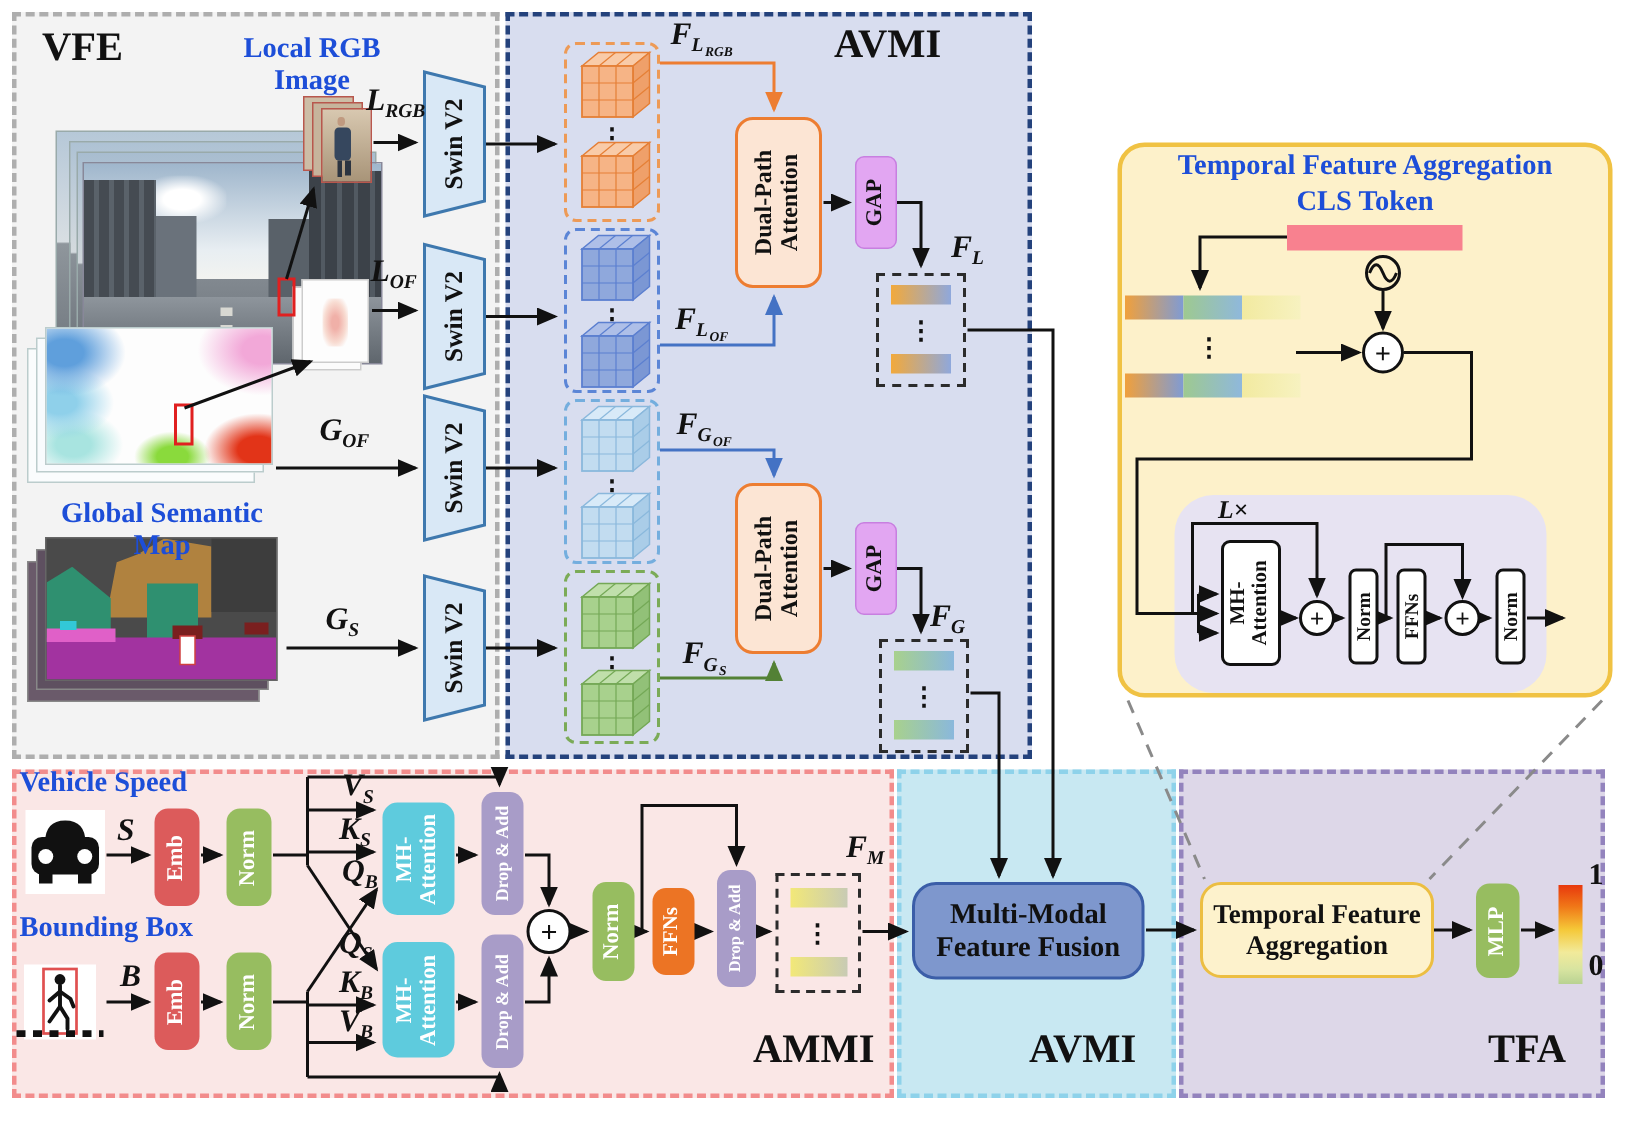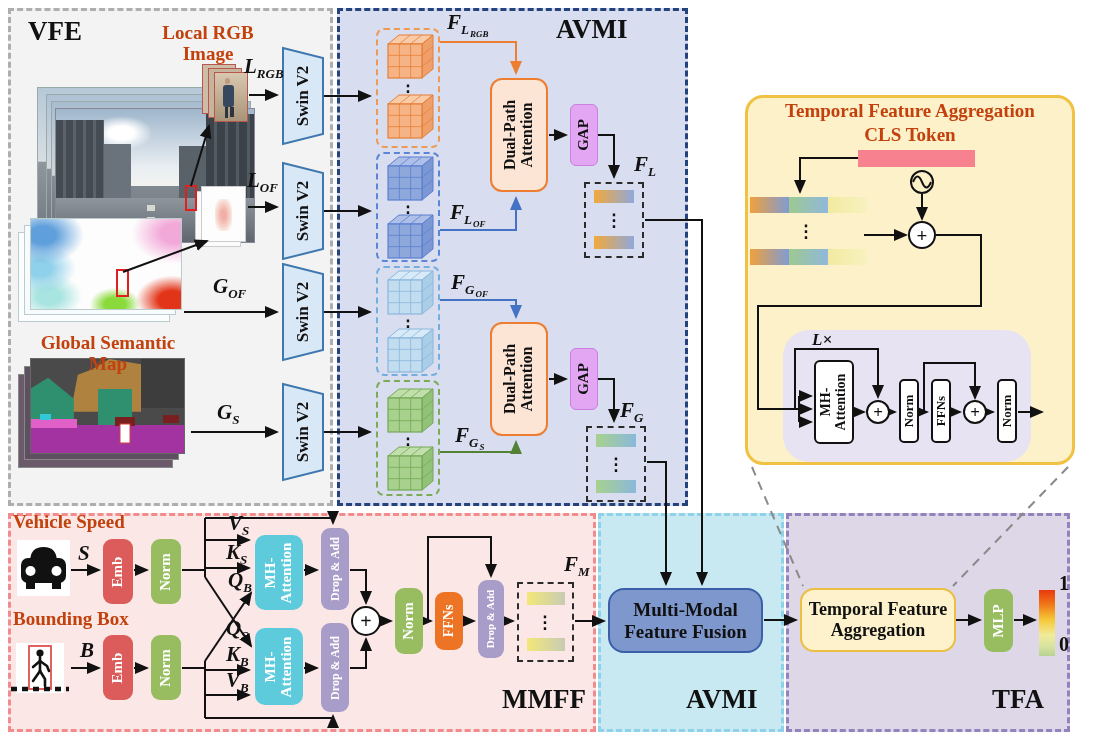--- a/index.html
+++ b/index.html
@@ -2,21 +2,21 @@
 <html><head>
 <meta charset="utf-8">
 <style>
   html,body{margin:0;padding:0;background:#fff;}
   #canvas{position:relative;width:1094px;height:750px;background:#fff;overflow:hidden;
           font-family:"Liberation Serif",serif;}
   .sec{position:absolute;z-index:0;box-sizing:border-box;}
   .seclabel{position:absolute;z-index:6;font-family:"Liberation Serif",serif;font-weight:bold;
             font-size:27px;color:#111;}
   .title{position:absolute;z-index:6;font-family:"Liberation Serif",serif;font-weight:bold;
-         font-size:19px;color:#c2410c;text-align:center;line-height:1.12;}
+         font-size:19px;color:#1d4ed8;text-align:center;line-height:1.12;}
   .math{position:absolute;z-index:6;font-family:"Liberation Serif",serif;font-weight:bold;
         font-style:italic;color:#111;white-space:nowrap;}
   .mb{font-size:21px;}
   .ms{font-size:13px;vertical-align:-5px;}
   .mss{font-size:9px;vertical-align:-8px;margin-left:1px;}
   .vbox{position:absolute;z-index:4;box-sizing:border-box;}
   .vt{position:absolute;left:50%;top:50%;transform:translate(-50%,-50%) rotate(-90deg);
       font-family:"Liberation Serif",serif;font-weight:bold;white-space:nowrap;
       text-align:center;line-height:1.05;color:#111;}
   .white .vt{color:#fff;}
@@ -40,21 +40,21 @@
   <div class="sec" style="left:8px;top:8px;width:325px;height:498px;background:#f3f3f3;border:3.5px dashed #aeaeae;"></div>
   <div class="sec" style="left:337px;top:8px;width:351px;height:498px;background:#d8ddef;border:3.5px dashed #24427c;"></div>
   <div class="sec" style="left:8px;top:513px;width:588px;height:219px;background:#fae7e6;border:3.5px dashed #f28c8c;"></div>
   <div class="sec" style="left:598px;top:513px;width:186px;height:219px;background:#c8e8f2;border:3.5px dashed #8ed2ea;"></div>
   <div class="sec" style="left:786px;top:513px;width:284px;height:219px;background:#ddd7e8;border:3.5px dashed #9383bd;"></div>
   <div class="sec" style="left:745px;top:95px;width:330px;height:370px;background:#fdf1ca;border:3px solid #f0c243;border-radius:18px;"></div>
   <div class="sec" style="left:783px;top:330px;width:248px;height:132px;background:#e7e3f2;border-radius:26px;z-index:1;"></div>
 
   <div class="seclabel" style="left:28px;top:16px;">VFE</div>
   <div class="seclabel" style="left:556px;top:14px;">AVMI</div>
-  <div class="seclabel" style="left:502px;top:684px;">MMFF</div>
+  <div class="seclabel" style="left:502px;top:684px;">AMMI</div>
   <div class="seclabel" style="left:686px;top:684px;">AVMI</div>
   <div class="seclabel" style="left:992px;top:684px;">TFA</div>
 
   <div class="title" style="left:152px;top:22px;width:112px;">
     <div>Local RGB</div>
       <div>Image</div>
   </div>
   <div class="title" style="left:22px;top:332px;width:172px;">Global Semantic Map</div>
   <div class="title" style="left:13px;top:511px;width:130px;text-align:left;">Vehicle Speed</div>
   <div class="title" style="left:13px;top:608px;width:130px;text-align:left;">Bounding Box</div>

